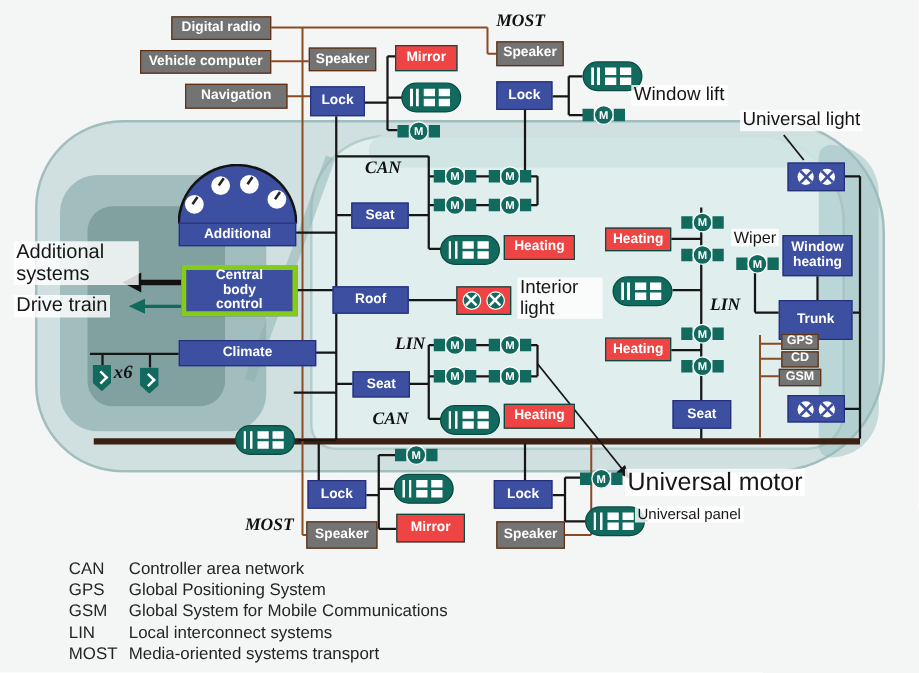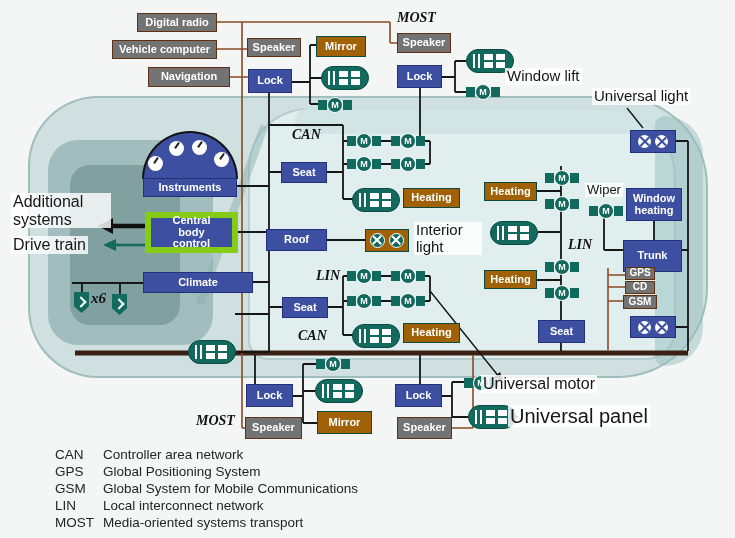--- a/index.html
+++ b/index.html
@@ -5,22 +5,22 @@
   html,body{margin:0;padding:0;background:#fff}
   .stage{position:relative;width:735px;height:538px;background:#f4f6f5;overflow:hidden;
          font-family:"Liberation Sans",sans-serif}
   .carpart{position:absolute}
   svg.wires{position:absolute;left:0;top:0;z-index:3}
   .box{position:absolute;display:flex;align-items:center;justify-content:center;text-align:center;
        color:#fff;font-weight:bold;font-size:11px;line-height:1.05;box-sizing:border-box;
        border:1px solid rgba(0,0,0,.4);z-index:5}
   .brown{background:#737373;border-color:#5f3012}
   .blue{background:#3d4fa0;border-color:#26307a}
-  .teal{background:#a16207;border-color:#0a4a40}
-  .bordered{border:6px solid #84cc16}
+  .teal{background:#ef4444;border-color:#0a4a40}
+  .bordered{border:4px solid #84cc16}
   .small{font-size:10px}
   .gap4{gap:4px}
   .note{position:absolute;color:#161616;font-size:15px;line-height:1.1;
         background:rgba(255,255,255,.82);padding:0 2px;z-index:6}
   .bus{position:absolute;color:#111;font:bold italic 14px "Liberation Serif",serif;z-index:6}
   .legend{position:absolute;left:55px;top:447px;color:#242424;z-index:6}
   .lrow{display:flex;margin-bottom:2px;font-size:13.5px}
   .labbr{width:48px;flex:none}
   .bulb{width:13px;height:13px;border-radius:50%;background:#fff;position:relative;flex:none;
         display:inline-block;overflow:hidden}
@@ -236,21 +236,21 @@
   <span class="capsule" style="left:352px;top:324px"></span>
   <div class="box teal" style="left:403px;top:323px;width:57px;height:20px">Heating</div>
   <div class="bus" style="left:298px;top:328px">CAN</div>
 
   <div class="dome" style="left:142px;top:131px">
     <span class="gauge" style="left:4px;top:23px"></span>
     <span class="gauge" style="left:25px;top:8px"></span>
     <span class="gauge" style="left:48px;top:7px"></span>
     <span class="gauge" style="left:70px;top:19px"></span>
   </div>
-  <div class="box blue" style="left:143px;top:178px;width:94px;height:19px">Instruments</div>
+  <div class="box blue" style="left:143px;top:178px;width:94px;height:19px">Additional</div>
   <div class="box blue bordered" style="left:145px;top:212px;width:93px;height:41px;padding:0 10px">Central body control</div>
   <div class="box blue" style="left:143px;top:272px;width:110px;height:21px">Climate</div>
   <div class="note" style="left:11px;top:193px;width:96px;font-size:16px">Additional systems</div>
   <div class="note" style="left:11px;top:236px;font-size:16px">Drive train</div>
   <span class="xicon" style="left:74px;top:292px"></span>
   <span class="xicon" style="left:112px;top:294px"></span>
   <div class="bus" style="left:91px;top:290px;font-size:15px">x6</div>
   <span class="capsule" style="left:188px;top:340px"></span>
 
   <div class="bus" style="left:196px;top:413px">MOST</div>
@@ -265,39 +265,39 @@
   <div class="box teal" style="left:317px;top:411px;width:55px;height:23px">Mirror</div>
 
   <div class="box blue" style="left:395px;top:384px;width:47px;height:23px">Lock</div>
   <div class="box brown" style="left:397px;top:417px;width:55px;height:22px">Speaker</div>
   <span class="micon" style="left:464px;top:375px">
       <i class="l"></i>
       <b>M</b>
       <i class="r"></i>
     </span>
   <span class="capsule" style="left:468px;top:405px"></span>
-  <div class="note" style="left:481px;top:375px;font-size:16px">Universal motor</div>
-  <div class="note" style="left:508px;top:405px;font-size:20px">Universal panel</div>
+  <div class="note" style="left:500px;top:375px;font-size:20px">Universal motor</div>
+  <div class="note" style="left:508px;top:405px;font-size:12px">Universal panel</div>
 
   <div class="legend">
     <div class="lrow">
         <span class="labbr">CAN</span>
         <span>Controller area network</span>
       </div>
     <div class="lrow">
         <span class="labbr">GPS</span>
         <span>Global Positioning System</span>
       </div>
     <div class="lrow">
         <span class="labbr">GSM</span>
         <span>Global System for Mobile Communications</span>
       </div>
     <div class="lrow">
         <span class="labbr">LIN</span>
-        <span>Local interconnect network</span>
+        <span>Local interconnect systems</span>
       </div>
     <div class="lrow">
         <span class="labbr">MOST</span>
         <span>Media-oriented systems transport</span>
       </div>
   </div>
 
 </div>
 
 </body></html>

